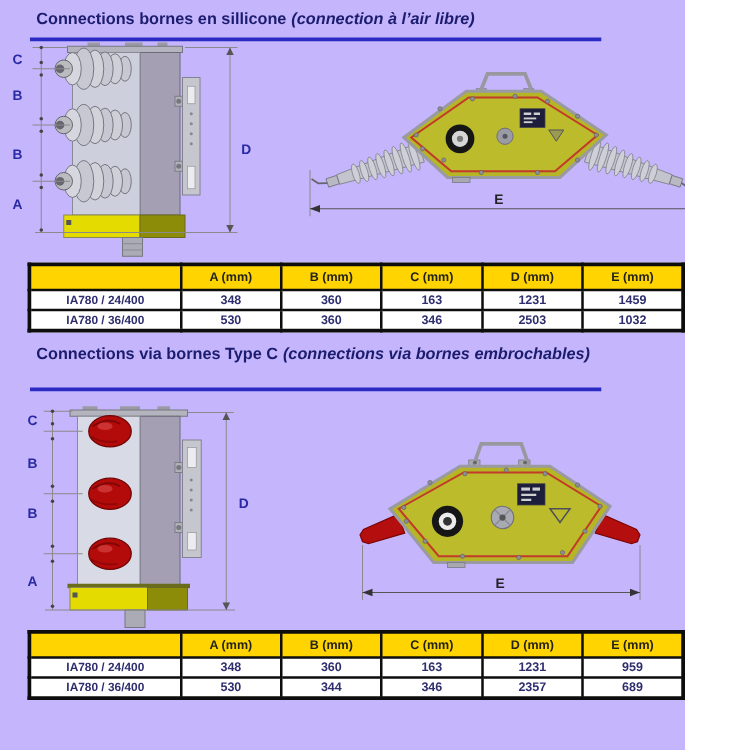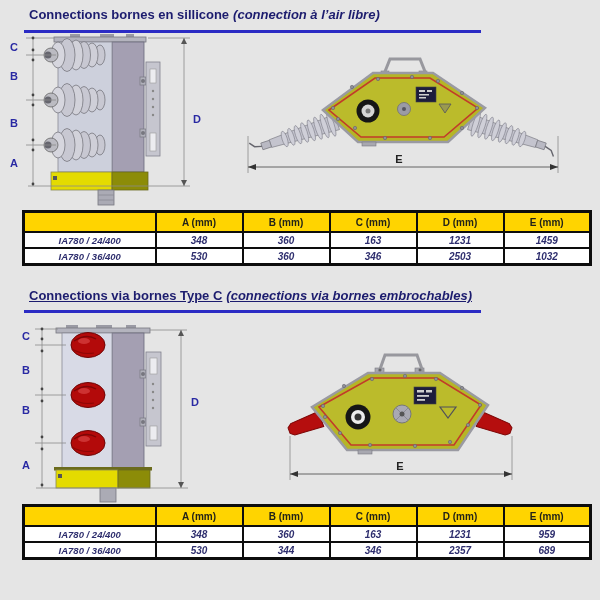--- a/index.html
+++ b/index.html
@@ -1,27 +1,27 @@
 <!DOCTYPE html>
 <html><head>
 <meta charset="utf-8">
 <style>
   html,body{margin:0;padding:0;background:#ffffff;}
-  #page{position:relative;width:600px;height:600px;background:#e5e5e5;overflow:hidden;
+  #page{position:relative;width:548px;height:600px;background:#c4b5fd;overflow:hidden;
         font-family:"Liberation Sans",sans-serif;}
   .sec-title{position:absolute;left:29px;font-weight:bold;font-size:13px;color:#1C1C6E;white-space:nowrap;}
   .sec-title .paren{font-style:italic;margin-left:4px;}
   .rule{position:absolute;left:24px;width:457px;height:3px;background:#2B2BC4;}
   .drawing{position:absolute;left:0;}
   table.spec{position:absolute;left:22px;border-collapse:collapse;table-layout:fixed;background:#fff;
              border:3px solid #0d0d0d;}
   table.spec th, table.spec td{border:2px solid #0d0d0d;text-align:center;vertical-align:middle;
              padding:0;font-weight:bold;}
   table.spec th{background:#FFD400;color:#232318;font-size:10px;height:18px;}
-  table.spec td{color:#2E2E6E;font-size:10px;height:14px;font-style:italic;}
+  table.spec td{color:#2E2E6E;font-size:10px;height:14px;}
   table.spec td.model{font-size:9.5px;}
   text.dimlbl{font:bold 11px "Liberation Sans",sans-serif;fill:#2929A3;}
   text.dimlbl-e{font:bold 11px "Liberation Sans",sans-serif;fill:#222222;}
 </style>
 </head>
 <body>
 
 <div id="page">
 
   <div class="sec-title" style="top:7px;">
@@ -202,21 +202,21 @@
       <td class="model">IA780 / 36/400</td>
       <td>530</td>
       <td>360</td>
       <td>346</td>
       <td>2503</td>
       <td>1032</td>
     </tr>
   </tbody>
     </table>
 
-  <div class="sec-title" style="top:288px;text-decoration:underline;">
+  <div class="sec-title" style="top:275px;">
     <span>Connections via bornes Type C</span><span class="paren">(connections via bornes embrochables)</span>
   </div>
   <div class="rule" style="top:310px;"></div>
 
   <svg class="drawing" style="top:318px;" width="600" height="188" viewBox="0 0 600 188">
     <defs>
       <g id="bulb">
         <ellipse cx="0" cy="0" rx="17" ry="12.5" fill="#B30A0A" stroke="#6f0505" stroke-width="1"></ellipse>
         <path d="M -14,-4 Q -2,-12 8,-6" stroke="#7d0606" stroke-width="1.4" fill="none"></path>
         <path d="M -16,4 Q -6,10 6,8" stroke="#8f0707" stroke-width="1.2" fill="none"></path>

